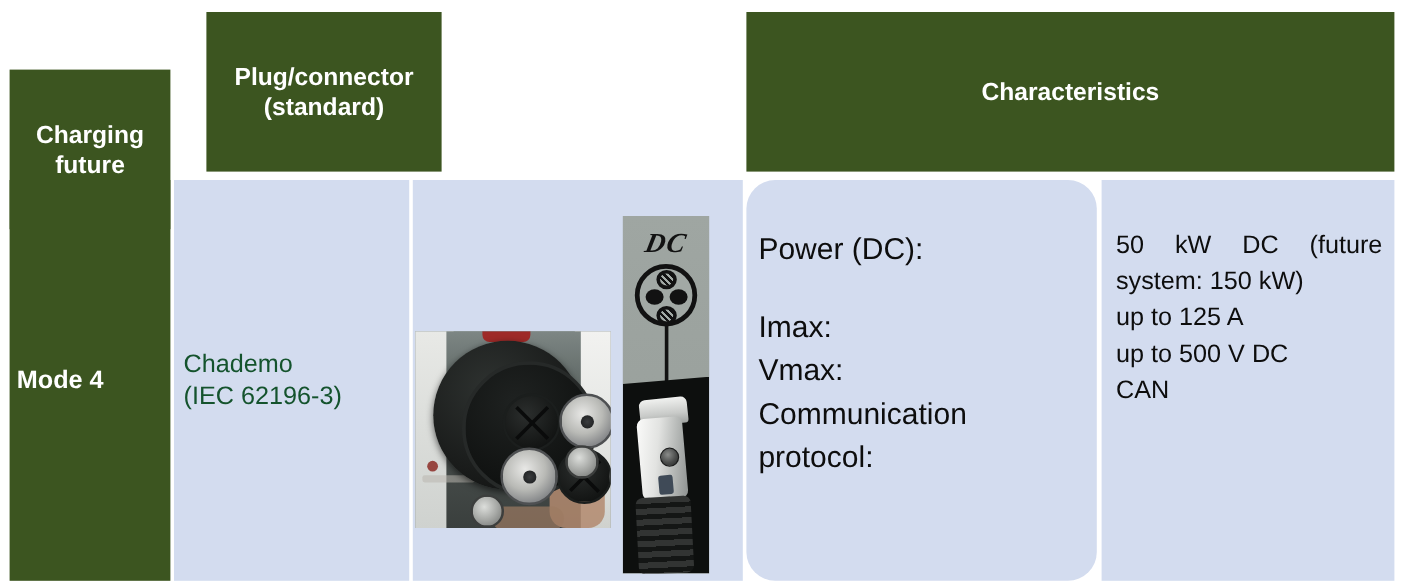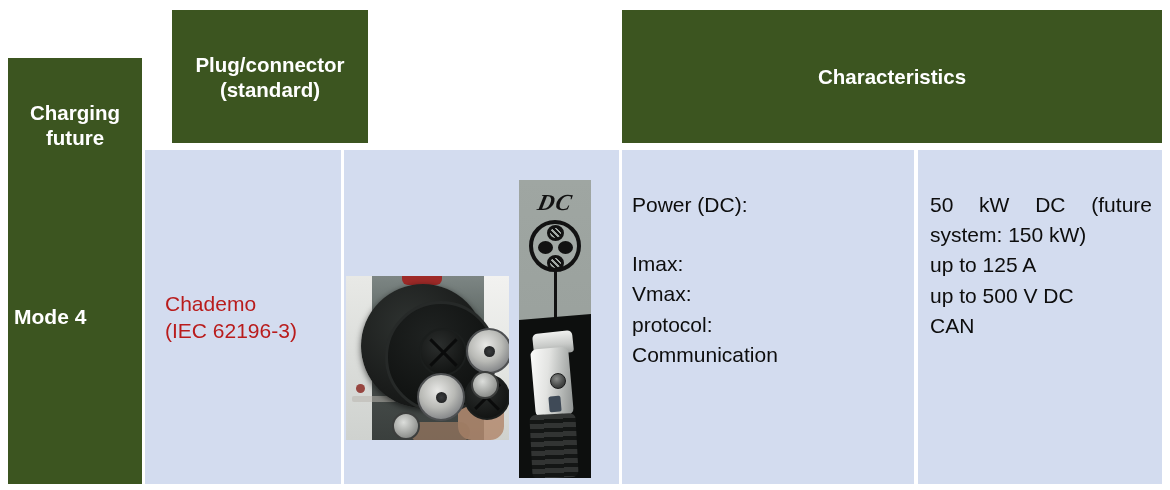--- a/index.html
+++ b/index.html
@@ -39,28 +39,29 @@
     background:#D3DCEF;
   }
   .bcell-mode{
     left:0;width:134px;background:#3C5520;
     display:flex;align-items:center;justify-content:flex-start;
     color:#ffffff;font-weight:bold;font-size:21px;padding-left:6px;
   }
   .bcell-plug{
     left:137px;width:196px;
     display:flex;align-items:center;
-    font-size:21px;color:#b91c1c;line-height:1.30;
-    padding-left:20px;
+    font-size:21px;color:#14532d;line-height:1.30;
+    padding-left:8px;
   }
   .bcell-illu{left:336px;width:275px;}
   .bcell-labels{
     left:614px;width:292px;
-    font-size:21px;color:#0d0d0d;line-height:1.44;
+    font-size:25px;color:#0d0d0d;line-height:1.44;
     padding:40px 0 0 10px;
+    border-radius:24px;
   }
   .bcell-values{
     left:910px;width:244px;
     font-size:21px;color:#0d0d0d;line-height:1.44;
     padding:40px 10px 0 12px;
   }
   .spacer-line{height:29px;}
   .val-justify{
     text-align:justify;text-align-last:justify;
   }
@@ -274,22 +275,22 @@
         <div class="ps-plug-btn"></div>
         <div class="ps-cable"></div>
       </div>
     </div>
 
     <div class="bcell bcell-labels">
       <div class="label-line">Power (DC):</div>
       <div class="spacer-line"></div>
       <div class="label-line">Imax:</div>
       <div class="label-line">Vmax:</div>
+      <div class="label-line">Communication</div>
       <div class="label-line">protocol:</div>
-      <div class="label-line">Communication</div>
     </div>
 
     <div class="bcell bcell-values">
       <div class="value-line val-justify">50 kW DC (future</div>
       <div class="value-line">system: 150 kW)</div>
       <div class="value-line">up to 125 A</div>
       <div class="value-line">up to 500 V DC</div>
       <div class="value-line">CAN</div>
     </div>
 

